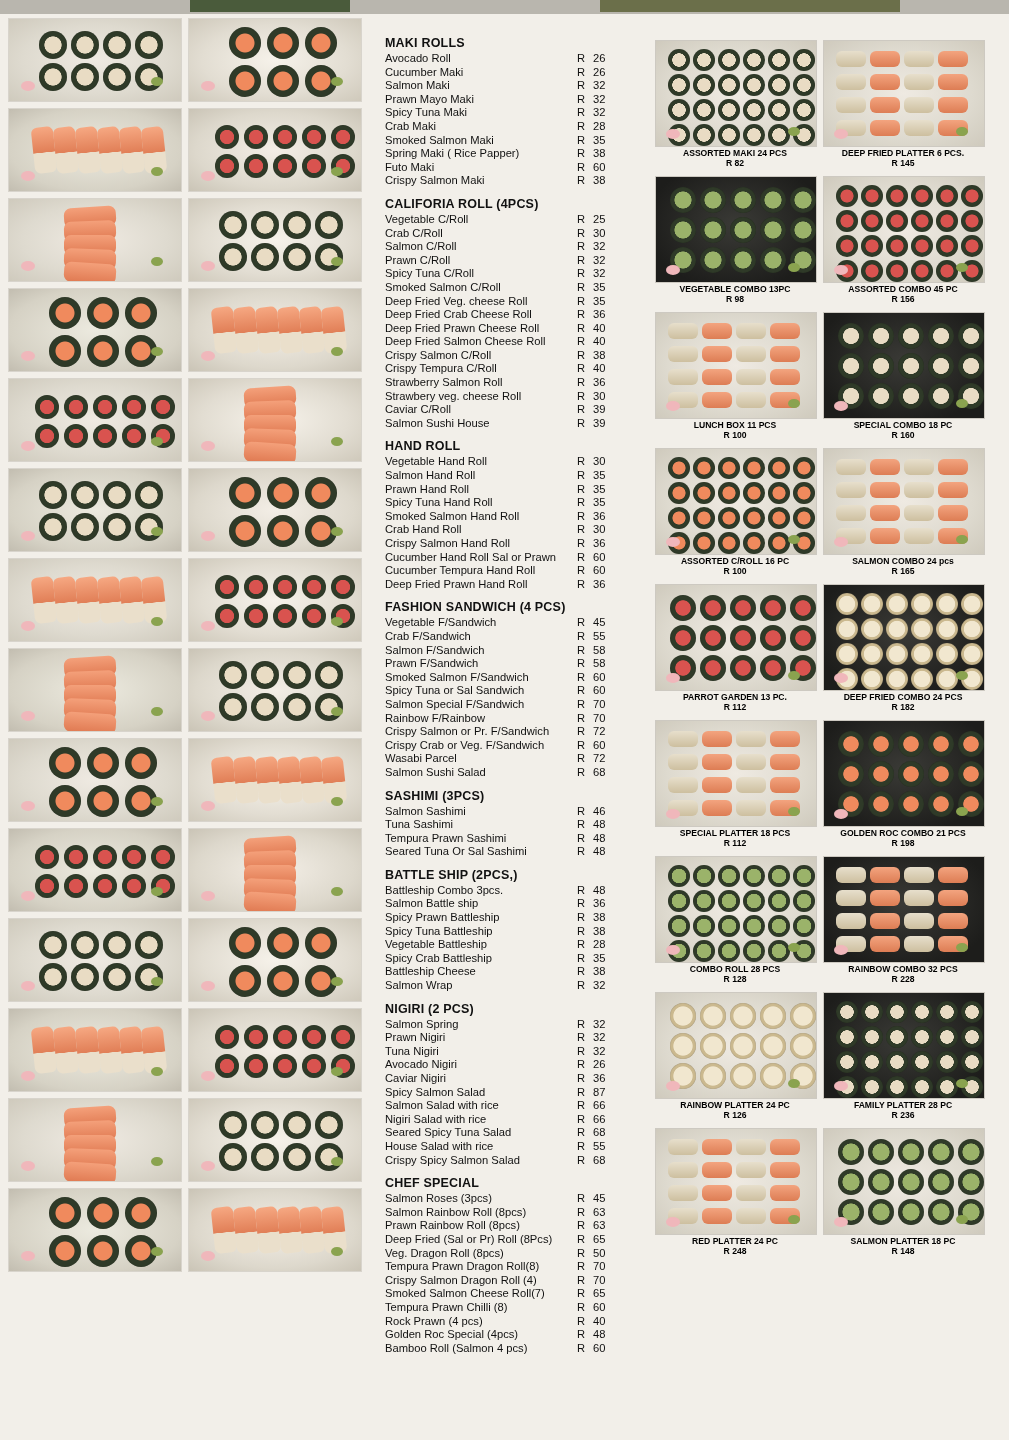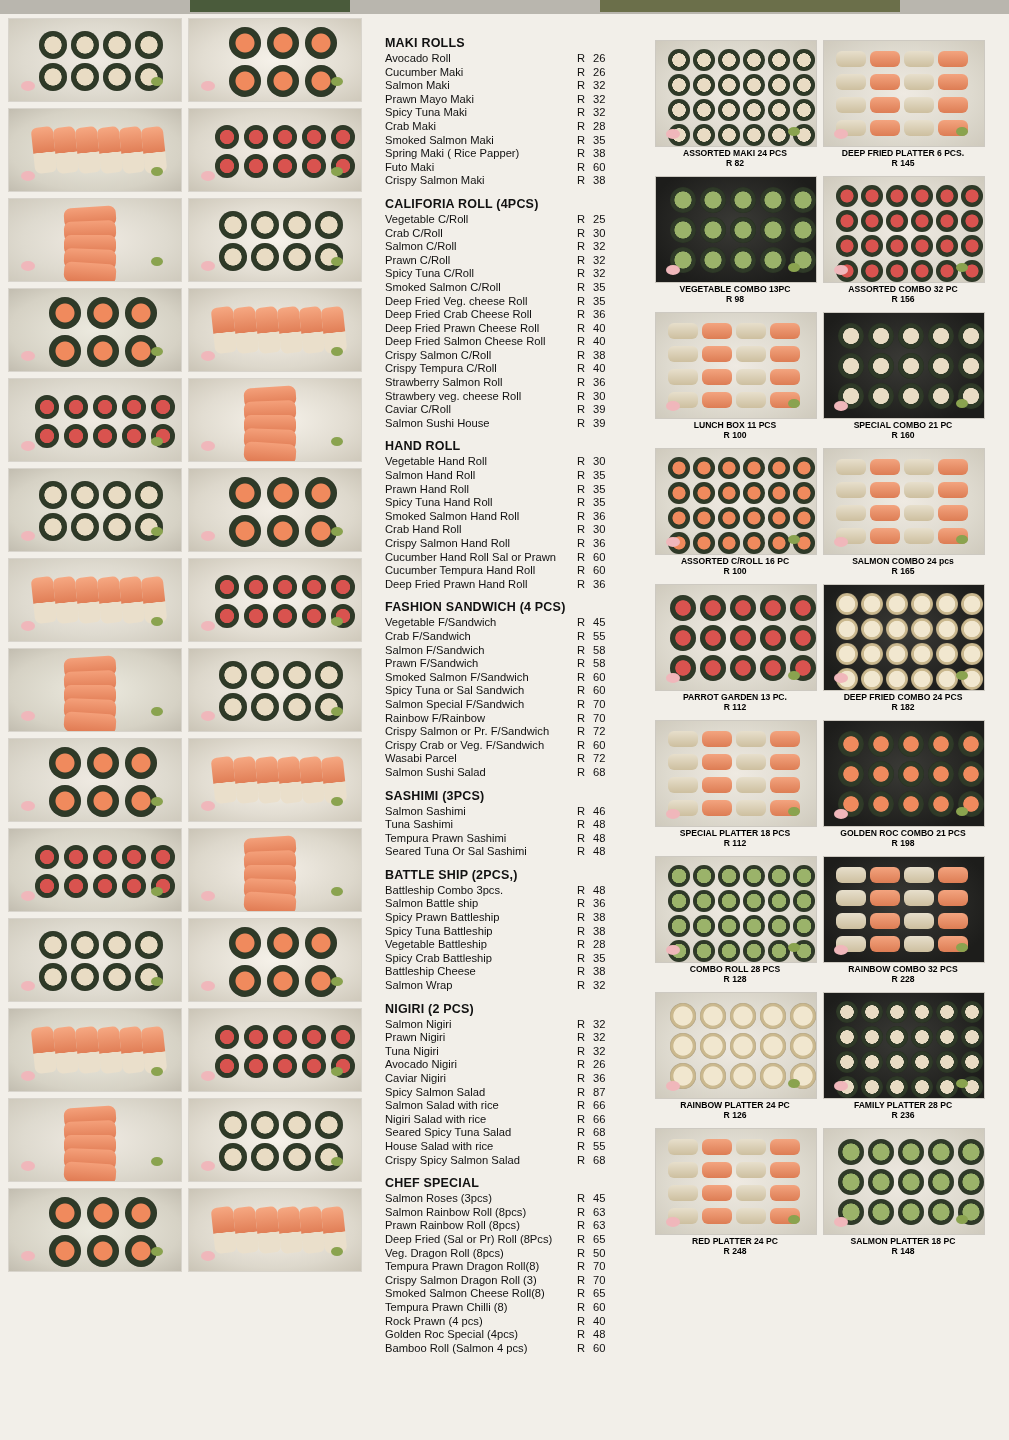--- a/index.html
+++ b/index.html
@@ -703,21 +703,21 @@
         </div>
         <div class="row">
           <div class="nm">Salmon Wrap</div>
           <div class="cur">R</div>
           <div class="pr">32</div>
         </div>
       </div>
       <div class="sect">
         <div class="secthead">NIGIRI (2 PCS)</div>
         <div class="row">
-          <div class="nm">Salmon Nigiri</div>
+          <div class="nm">Salmon Spring</div>
           <div class="cur">R</div>
           <div class="pr">32</div>
         </div>
         <div class="row">
           <div class="nm">Prawn Nigiri</div>
           <div class="cur">R</div>
           <div class="pr">32</div>
         </div>
         <div class="row">
           <div class="nm">Tuna Nigiri</div>
@@ -791,26 +791,26 @@
           <div class="nm">Veg. Dragon Roll (8pcs)</div>
           <div class="cur">R</div>
           <div class="pr">50</div>
         </div>
         <div class="row">
           <div class="nm">Tempura Prawn Dragon Roll(8)</div>
           <div class="cur">R</div>
           <div class="pr">70</div>
         </div>
         <div class="row">
-          <div class="nm">Crispy Salmon Dragon Roll (3)</div>
+          <div class="nm">Crispy Salmon Dragon Roll (4)</div>
           <div class="cur">R</div>
           <div class="pr">70</div>
         </div>
         <div class="row">
-          <div class="nm">Smoked Salmon Cheese Roll(8)</div>
+          <div class="nm">Smoked Salmon Cheese Roll(7)</div>
           <div class="cur">R</div>
           <div class="pr">65</div>
         </div>
         <div class="row">
           <div class="nm">Tempura Prawn Chilli (8)</div>
           <div class="cur">R</div>
           <div class="pr">60</div>
         </div>
         <div class="row">
           <div class="nm">Rock Prawn (4 pcs)</div>
@@ -937,21 +937,21 @@
             <div class="roll tuna" style="width: 22px; height: 22px; left: 137px; top: 58px;"></div>
             <div class="roll tuna" style="width: 22px; height: 22px; left: 12px; top: 83px;"></div>
             <div class="roll tuna" style="width: 22px; height: 22px; left: 37px; top: 83px;"></div>
             <div class="roll tuna" style="width: 22px; height: 22px; left: 62px; top: 83px;"></div>
             <div class="roll tuna" style="width: 22px; height: 22px; left: 87px; top: 83px;"></div>
             <div class="roll tuna" style="width: 22px; height: 22px; left: 112px; top: 83px;"></div>
             <div class="roll tuna" style="width: 22px; height: 22px; left: 137px; top: 83px;"></div>
             <div class="wasabi" style="left: 132px; top: 86px;"></div>
             <div class="ginger" style="left: 10px; top: 88px;"></div>
           </div>
-          <div class="rcap">ASSORTED COMBO 32 PC</div>
+          <div class="rcap">ASSORTED COMBO 45 PC</div>
           <div class="rprice">R 156</div>
         </div>
         <div class="rcell">
           <div class="rimg">
             <div class="plate "></div>
             <div class="rice" style="width: 30px; height: 16px; left: 12px; top: 10px; background: linear-gradient(rgb(231, 223, 204), rgb(205, 191, 159));"></div>
             <div class="rice" style="width: 30px; height: 16px; left: 46px; top: 10px; background: linear-gradient(rgb(243, 164, 127), rgb(221, 125, 84));"></div>
             <div class="rice" style="width: 30px; height: 16px; left: 80px; top: 10px; background: linear-gradient(rgb(231, 223, 204), rgb(205, 191, 159));"></div>
             <div class="rice" style="width: 30px; height: 16px; left: 114px; top: 10px; background: linear-gradient(rgb(243, 164, 127), rgb(221, 125, 84));"></div>
             <div class="rice" style="width: 30px; height: 16px; left: 12px; top: 33px; background: linear-gradient(rgb(231, 223, 204), rgb(205, 191, 159));"></div>
@@ -986,21 +986,21 @@
             <div class="roll maki" style="width: 26px; height: 26px; left: 104px; top: 40px;"></div>
             <div class="roll maki" style="width: 26px; height: 26px; left: 134px; top: 40px;"></div>
             <div class="roll maki" style="width: 26px; height: 26px; left: 14px; top: 70px;"></div>
             <div class="roll maki" style="width: 26px; height: 26px; left: 44px; top: 70px;"></div>
             <div class="roll maki" style="width: 26px; height: 26px; left: 74px; top: 70px;"></div>
             <div class="roll maki" style="width: 26px; height: 26px; left: 104px; top: 70px;"></div>
             <div class="roll maki" style="width: 26px; height: 26px; left: 134px; top: 70px;"></div>
             <div class="wasabi" style="left: 132px; top: 86px;"></div>
             <div class="ginger" style="left: 10px; top: 88px;"></div>
           </div>
-          <div class="rcap">SPECIAL COMBO 21 PC</div>
+          <div class="rcap">SPECIAL COMBO 18 PC</div>
           <div class="rprice">R 160</div>
         </div>
         <div class="rcell">
           <div class="rimg">
             <div class="plate "></div>
             <div class="roll salmon" style="width: 22px; height: 22px; left: 12px; top: 8px;"></div>
             <div class="roll salmon" style="width: 22px; height: 22px; left: 37px; top: 8px;"></div>
             <div class="roll salmon" style="width: 22px; height: 22px; left: 62px; top: 8px;"></div>
             <div class="roll salmon" style="width: 22px; height: 22px; left: 87px; top: 8px;"></div>
             <div class="roll salmon" style="width: 22px; height: 22px; left: 112px; top: 8px;"></div>

